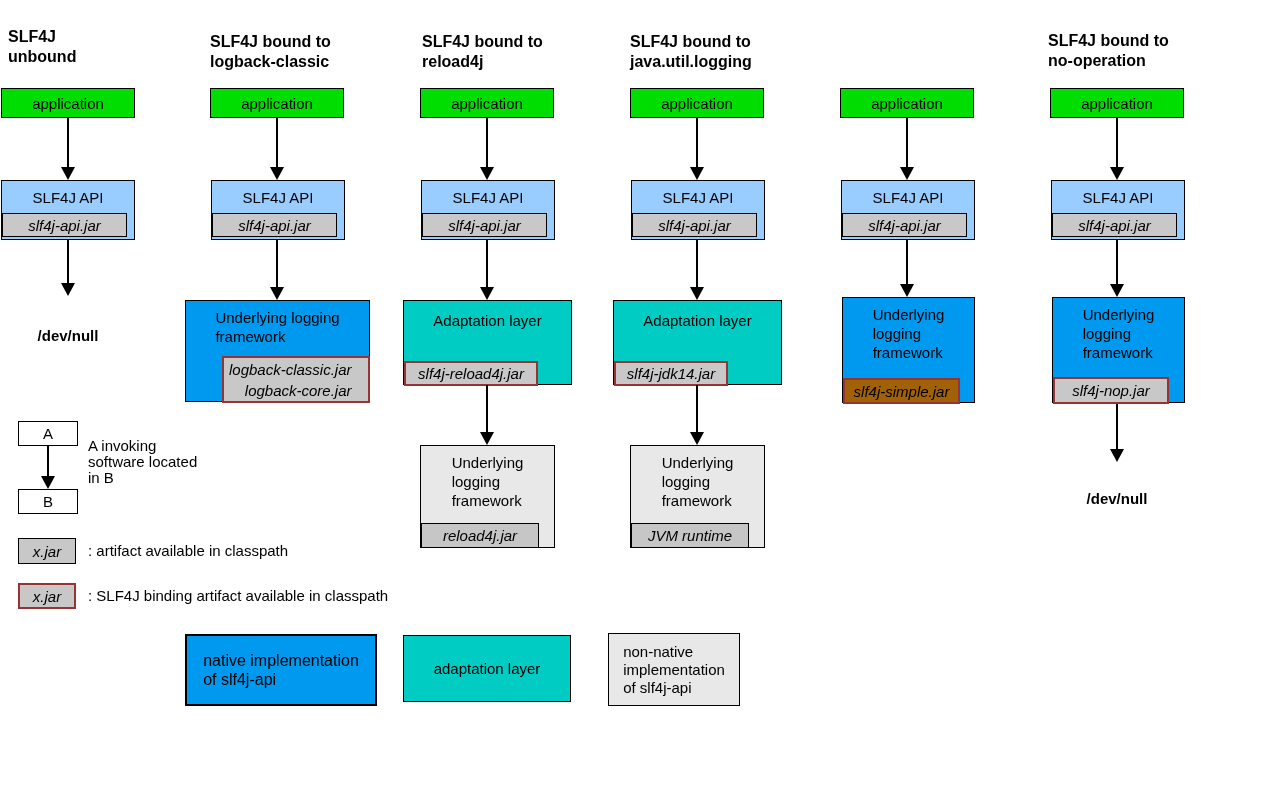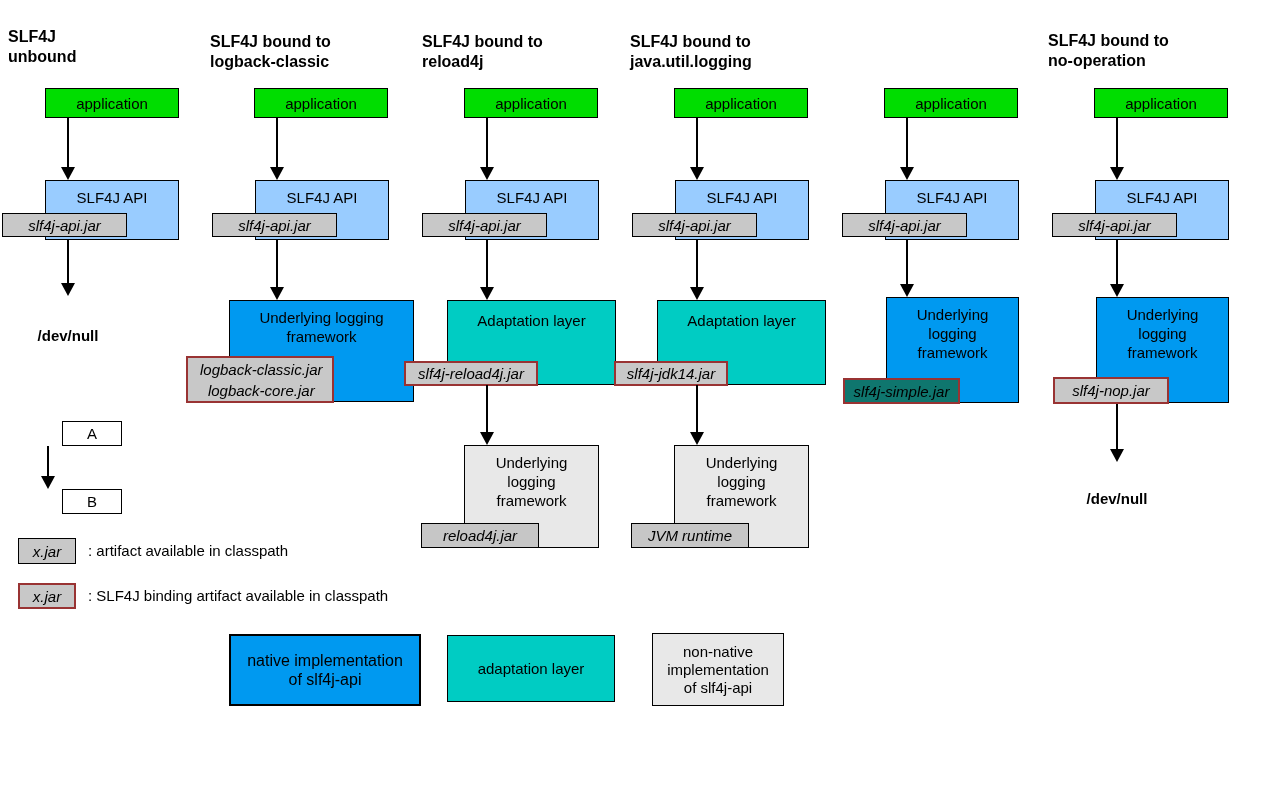--- a/index.html
+++ b/index.html
@@ -6,32 +6,32 @@
   #canvas{
     position:relative;width:1271px;height:724px;background:#ffffff;
     font-family:"Liberation Sans",sans-serif;color:#000;overflow:hidden;
   }
   .title{
     position:absolute;font-weight:bold;font-size:16px;line-height:20px;
     white-space:pre-line;
   }
   .box{
     position:absolute;border:1px solid #000;box-sizing:border-box;
-    display:flex;align-items:center;justify-content:center;text-align:center;
-    font-size:15px;line-height:19px;white-space:pre-line;margin-left:44px;
+    display:flex;align-items:center;justify-content:center;
+    font-size:15px;line-height:19px;white-space:pre-line;
   }
   .box.top-align{align-items:flex-start;padding-top:7px;}
   .box.thick{border-width:2px;}
   .jar{
     position:absolute;border:1px solid #000;box-sizing:border-box;
     display:flex;align-items:center;justify-content:center;text-align:center;
     font-style:italic;font-size:15px;line-height:21px;white-space:pre-line;
   }
   .jar.binding{border:2px solid #993333;}
-  .jar.left{justify-content:flex-start;text-align:center;padding-left:12px;}
+  .jar.left{justify-content:flex-start;text-align:right;padding-left:5px;margin-left:36px;}
   .arrow{position:absolute;width:14px;}
   .arrow .shaft{position:absolute;left:50%;margin-left:-1px;top:0;width:2px;background:#000;}
   .arrow .head{
     position:absolute;left:50%;margin-left:-7px;bottom:0;width:0;height:0;
     border-left:7px solid transparent;border-right:7px solid transparent;
     border-top:13px solid #000;
   }
   .sink{position:absolute;font-weight:bold;font-size:15px;text-align:center;margin-top:24px;}
   .note{position:absolute;font-size:15px;line-height:16px;white-space:pre-line;}
 </style>
@@ -128,21 +128,21 @@
     </div>
   <div class="box top-align" style="left: 841px; top: 180px; width: 134px; height: 60px; background-color: rgb(153, 204, 255);">SLF4J API</div>
   <div class="jar" style="left: 842px; top: 213px; width: 125px; height: 24px; background-color: rgb(200, 200, 200);">slf4j-api.jar</div>
   <div class="arrow" style="left:900px;top:240px;height:57px">
       <div class="shaft" style="height:44px"></div>
       <div class="head"></div>
     </div>
   <div class="box top-align" style="left: 842px; top: 297px; width: 133px; height: 106px; background-color: rgb(0, 153, 240);">Underlying
 logging
 framework</div>
-  <div class="jar binding" style="left: 843px; top: 378px; width: 117px; height: 26px; background-color: #0f766e;">slf4j-simple.jar</div>
+  <div class="jar binding" style="left: 843px; top: 378px; width: 117px; height: 26px; background-color: #a16207;">slf4j-simple.jar</div>
 
   <div class="title" style="left:1048px;top:31px;width:170px">SLF4J bound to
 no-operation</div>
   <div class="box" style="left: 1050px; top: 88px; width: 134px; height: 30px; background-color: rgb(0, 221, 0);">application</div>
   <div class="arrow" style="left:1110px;top:118px;height:62px">
       <div class="shaft" style="height:49px"></div>
       <div class="head"></div>
     </div>
   <div class="box top-align" style="left: 1051px; top: 180px; width: 134px; height: 60px; background-color: rgb(153, 204, 255);">SLF4J API</div>
   <div class="jar" style="left: 1052px; top: 213px; width: 125px; height: 24px; background-color: rgb(200, 200, 200);">slf4j-api.jar</div>
@@ -159,20 +159,23 @@
       <div class="head"></div>
     </div>
   <div class="sink" style="left:1056px;top:466px;width:122px">/dev/null</div>
 
   <div class="box" style="left: 18px; top: 421px; width: 60px; height: 25px; background-color: rgb(255, 255, 255);">A</div>
   <div class="arrow" style="left:41px;top:446px;height:43px">
       <div class="shaft" style="height:30px"></div>
       <div class="head"></div>
     </div>
   <div class="box" style="left: 18px; top: 489px; width: 60px; height: 25px; background-color: rgb(255, 255, 255);">B</div>
+  <div class="note" style="left:88px;top:438px;width:180px">A invoking
+software located
+in B</div>
 
   <div class="jar" style="left: 18px; top: 538px; width: 58px; height: 26px; background-color: rgb(200, 200, 200);">x.jar</div>
   <div class="note" style="left:88px;top:543px;width:330px">: artifact available in classpath</div>
   <div class="jar binding" style="left: 18px; top: 583px; width: 58px; height: 26px; background-color: rgb(200, 200, 200);">x.jar</div>
   <div class="note" style="left:88px;top:588px;width:400px">: SLF4J binding artifact available in classpath</div>
 
   <div class="box thick" style="left: 185px; top: 634px; width: 192px; height: 72px; font-size: 16px; background-color: rgb(0, 153, 240);">native implementation
 of slf4j-api</div>
   <div class="box" style="left: 403px; top: 635px; width: 168px; height: 67px; background-color: rgb(0, 204, 195);">adaptation layer</div>
   <div class="box" style="left: 608px; top: 633px; width: 132px; height: 73px; line-height: 18px; background-color: rgb(232, 232, 232);">non-native

